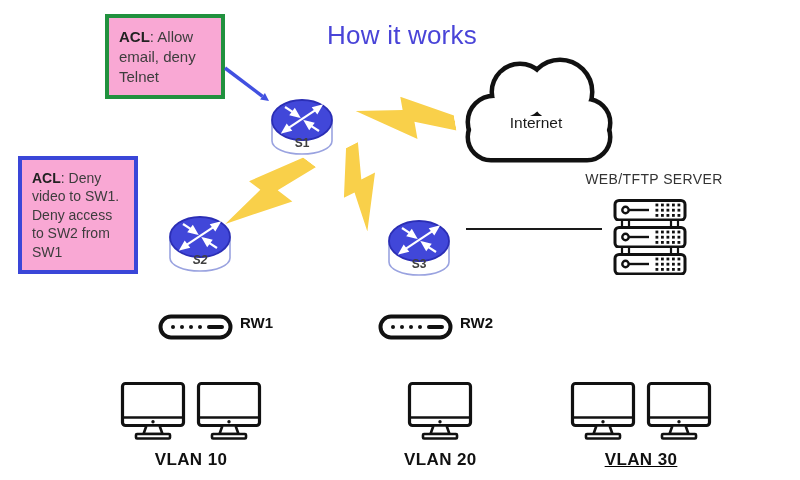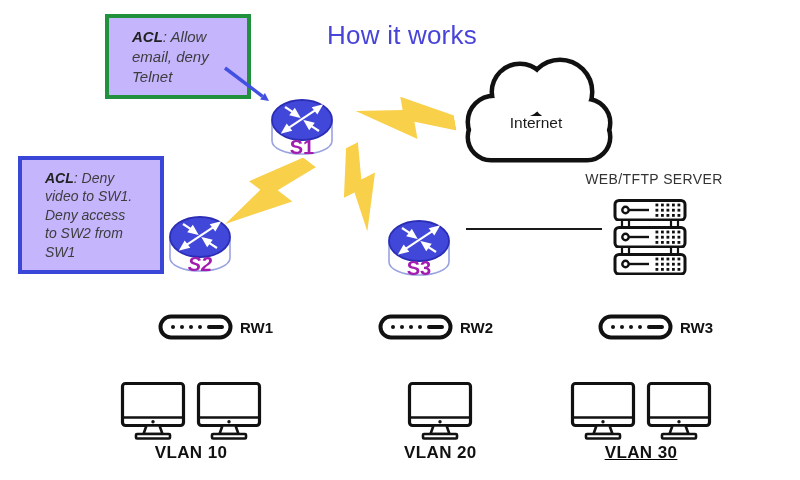--- a/index.html
+++ b/index.html
@@ -3,55 +3,55 @@
 <meta charset="utf-8">
 <style>
   html,body{margin:0;padding:0;}
   body{font-family:"Liberation Sans",sans-serif;background:#fff;}
   #canvas{position:relative;width:800px;height:480px;background:#fff;overflow:hidden;}
   .abs{position:absolute;}
 
   .title{left:402px;top:20px;transform:translateX(-50%);
          font-size:26px;font-weight:400;color:#4944d8;letter-spacing:.2px;white-space:nowrap;}
 
-  .acl-box{background:#c4b5fd;color:#3d3d3d;font-size:15px;line-height:1.32;padding:9px 23px;font-style:italic;}
+  .acl-box{background:#f9a8d4;color:#3d3d3d;font-size:15px;line-height:1.32;padding:9px 10px;}
   .acl-box b{color:#222;}
   .acl-top{left:105px;top:14px;width:92px;border:4px solid #21913e;}
   .acl-left{left:18px;top:156px;width:92px;border:4px solid #3a46d8;font-size:14px;}
 
   .sw{width:72px;height:72px;}
   .sw-wrap{width:72px;height:72px;}
   .sw-label{position:absolute;left:0;right:0;top:45px;text-align:center;
-            font-size:20px;font-weight:700;color:#a21caf;}
+            font-size:12px;font-weight:700;color:#404040;}
   .sw1{left:266px;top:91px;}
   .sw2{left:164px;top:208px;font-style:italic;}
   .sw3{left:383px;top:212px;}
 
   .cloud-wrap{left:456px;top:56px;width:160px;height:112px;}
   .cloud-label{position:absolute;left:0;right:0;top:58px;text-align:center;
                font-size:15.5px;font-weight:500;color:#1a1a1a;}
 
   .server-label{left:578px;top:171px;width:152px;text-align:center;
                 font-size:14px;color:#333;letter-spacing:.4px;white-space:nowrap;}
   .server-wrap{left:612px;top:199px;width:76px;height:80px;}
 
   .link-line{left:466px;top:228px;width:136px;height:2px;background:#1a1a1a;}
 
   .bolt{transform-origin:center center;}
   .bolt-a{left:382px;top:72px;width:48px;height:96px;transform:rotate(80deg);}
   .bolt-b{left:245px;top:145px;width:50px;height:100px;transform:rotate(37deg);}
   .bolt-c{left:341px;top:145px;width:42px;height:84px;transform:rotate(-27deg);}
 
-  .rw{display:flex;align-items:center;gap:4px;}
+  .rw{display:flex;gap:4px;}
   .rw-label{font-size:15px;font-weight:700;color:#111;}
   .rw1{left:158px;top:314px;}
   .rw2{left:378px;top:314px;}
   .rw3{left:598px;top:314px;}
 
-  .vlan{display:flex;flex-direction:column;align-items:center;}
+  .vlan{display:flex;flex-direction:column;align-items:center;gap:7px;}
   .vlan-row{display:flex;gap:10px;}
   .vlan-label{font-size:17px;font-weight:700;color:#111;letter-spacing:.4px;white-space:nowrap;}
   .vlan10{left:120px;top:381px;}
   .vlan20{left:404px;top:381px;}
   .vlan30{left:570px;top:381px;text-decoration:underline;}
 </style>
 </head>
 <body>
 
 <svg width="0" height="0" style="position:absolute" aria-hidden="true">
@@ -207,26 +207,20 @@
         <use href="#sym-pill"></use>
       </svg>
     <span class="rw-label">RW1</span>
   </div>
   <div class="abs rw rw2">
     <svg width="78" height="26" viewBox="0 0 78 26">
         <use href="#sym-pill"></use>
       </svg>
     <span class="rw-label">RW2</span>
   </div>
-  <div class="abs rw rw3">
-    <svg width="78" height="26" viewBox="0 0 78 26">
-        <use href="#sym-pill"></use>
-      </svg>
-    <span class="rw-label">RW3</span>
-  </div>
 
   <div class="abs vlan vlan10">
     <div class="vlan-row">
       <svg width="66" height="62" viewBox="0 0 66 62">
           <use href="#sym-monitor"></use>
         </svg>
       <svg width="66" height="62" viewBox="0 0 66 62">
           <use href="#sym-monitor"></use>
         </svg>
     </div>

